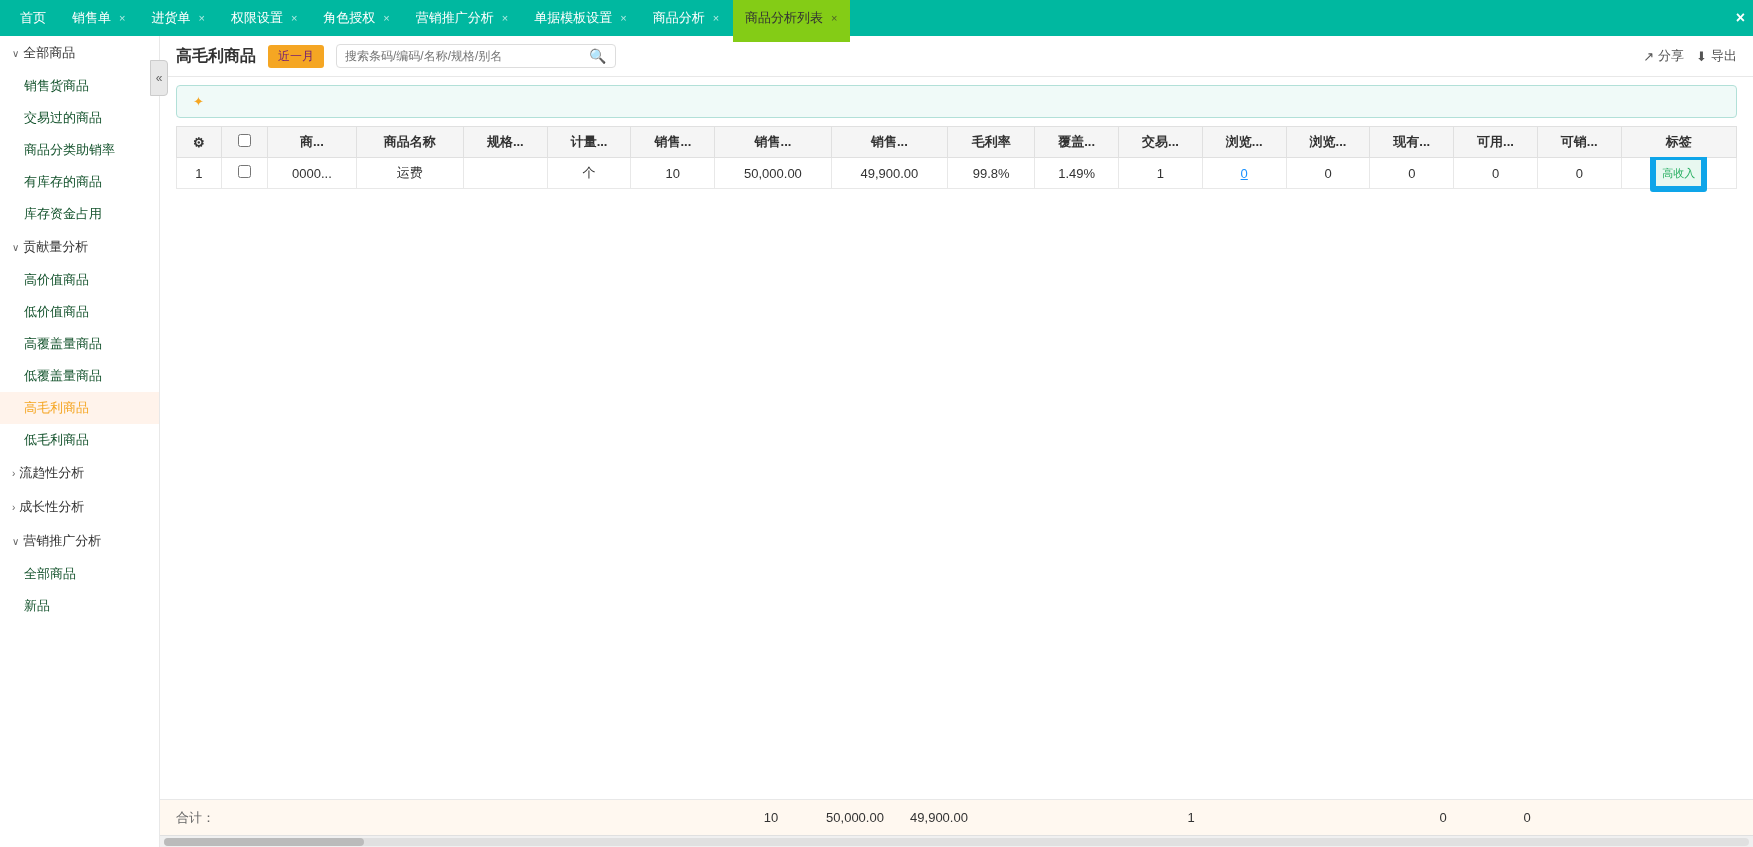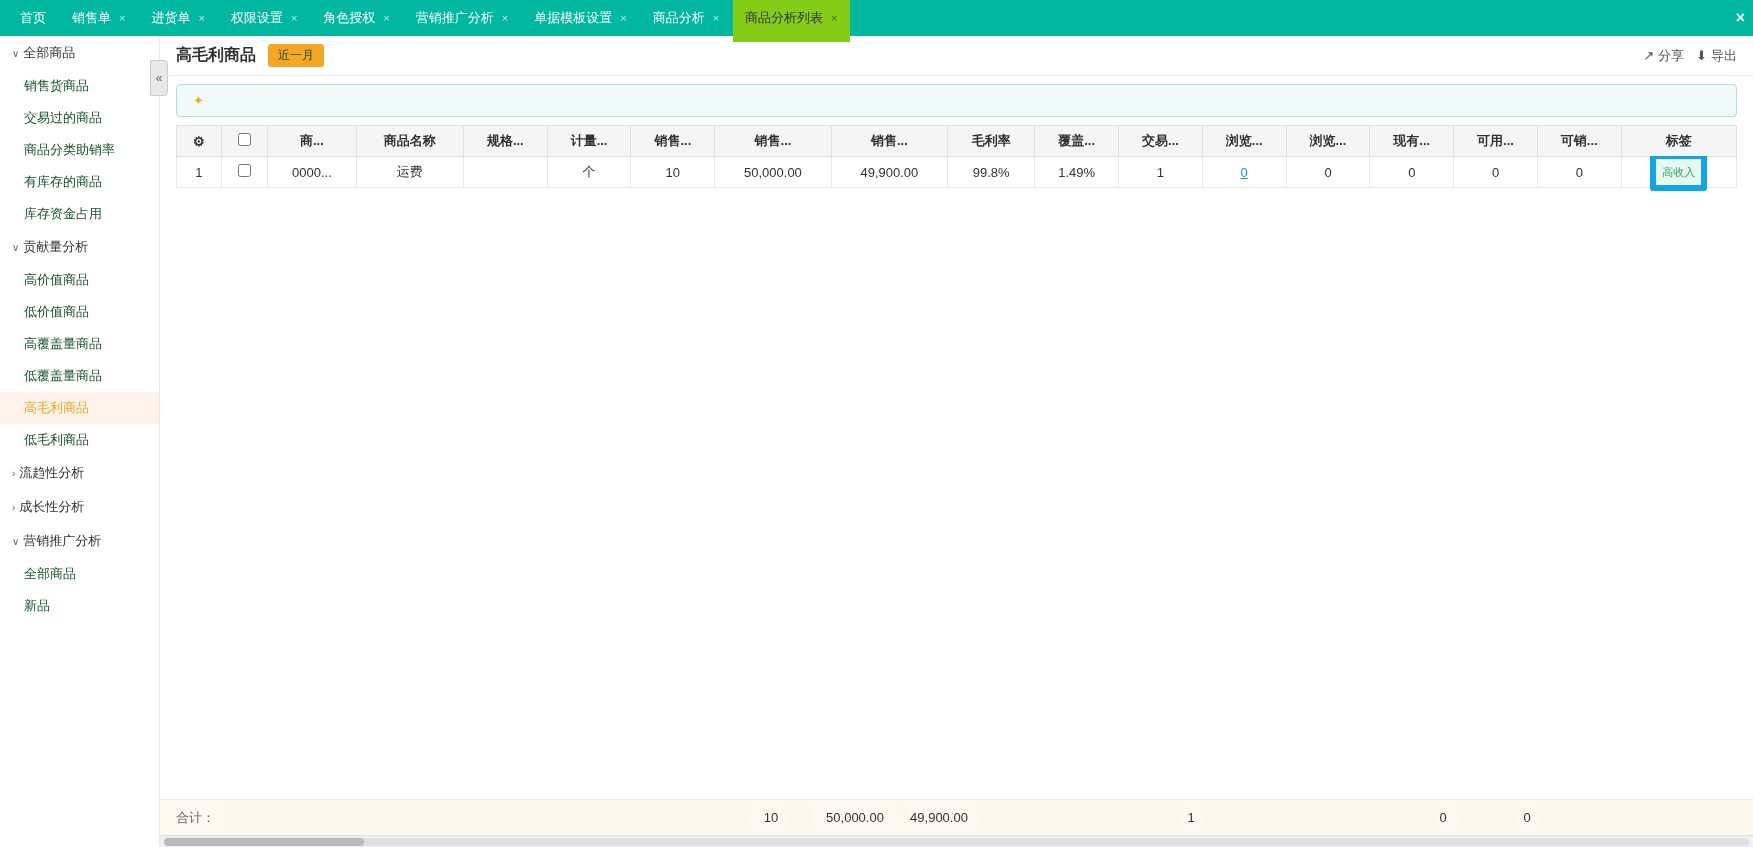--- a/index.html
+++ b/index.html
@@ -106,21 +106,21 @@
       border-bottom: 1px solid #e8e8e8;
       background: #fff;
     }
     .content-title {
       font-size: 16px;
       font-weight: bold;
       color: #333;
     }
     .time-filter-btn {
       background: #f5a623;
-      color: #14532d;
+      color: #701a75;
       border: none;
       border-radius: 3px;
       padding: 3px 10px;
       cursor: pointer;
       font-size: 12px;
     }
     .search-box {
       display: flex;
       align-items: center;
       border: 1px solid #ddd;
@@ -340,20 +340,24 @@
       <div class="sidebar-item"><span>新品</span></div>
     </div>
 
   <div class="sidebar-collapse">«</div>
 
   <div class="content">
 
     <div class="content-header">
       <span class="content-title">高毛利商品</span>
       <button class="time-filter-btn">近一月</button>
+      <div class="search-box">
+        <input type="text" placeholder="搜索条码/编码/名称/规格/别名" style="">
+        <span class="search-icon">🔍</span>
+      </div>
       <div class="header-actions">
         <div class="action-btn">
           <span>↗</span>
           <span>分享</span>
         </div>
         <div class="action-btn">
           <span>⬇</span>
           <span>导出</span>
         </div>
       </div>

